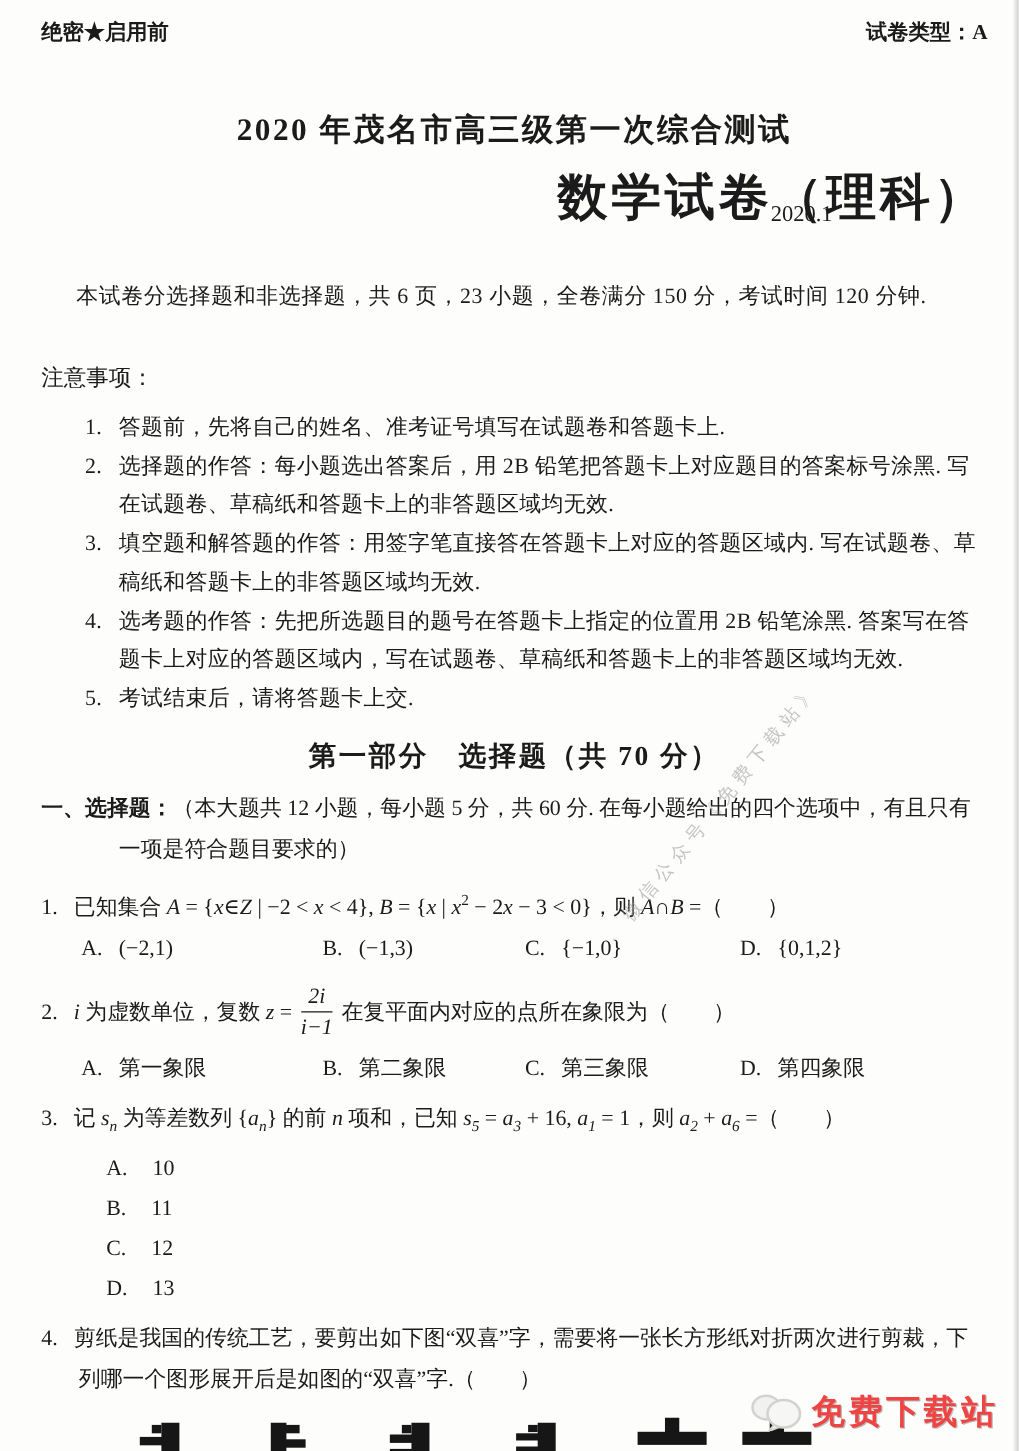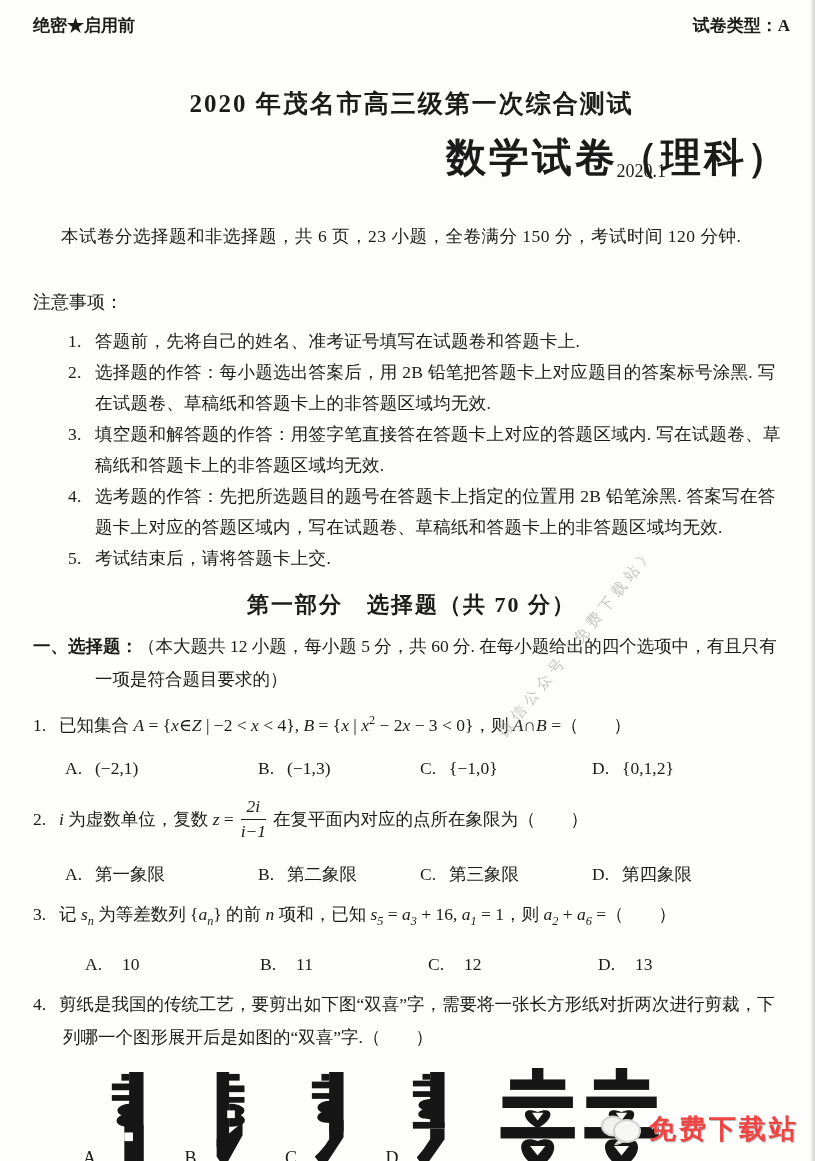--- a/index.html
+++ b/index.html
@@ -34,26 +34,26 @@
     padding-left:27px;text-indent:-27px;letter-spacing:.3px;
   }
   .notices .num{display:inline-block;width:27px;text-indent:0;}
   .sec-title{margin:16px 0 0;text-align:center;font-size:22px;font-weight:700;letter-spacing:2px;}
   .instr{margin:10px 0 0;line-height:33px;padding-left:62px;text-indent:-62px;}
   .instr .lbl{font-weight:700;}
   .q{margin-top:8px;line-height:33px;padding-left:30px;text-indent:-30px;}
   .q .no{display:inline-block;width:26px;text-indent:0;}
   .q2line{display:flex;align-items:center;margin-top:6px;min-height:58px;}
   .q2line .no{width:26px;}
-  .opts{display:flex;margin:10px 0 6px 32px;line-height:32px;}
+  .opts{display:flex;margin:0 0 6px 32px;line-height:32px;}
   .opts .opt:nth-child(1){width:193px;}
   .opts .opt:nth-child(2){width:162px;}
   .opts .opt:nth-child(3){width:172px;}
   .opts .opt .val{margin-left:13px;}
-  .opts.nums{margin-left:52px;}
+  .opts.nums{margin-left:52px;flex-direction:column;}
   .opts.nums .opt:nth-child(1){width:175px;}
   .opts.nums .opt:nth-child(2){width:168px;}
   .opts.nums .opt:nth-child(3){width:170px;}
   .opts.nums .opt .val{margin-left:20px;}
   .run-m{font-style:italic;}
   .run-sub{font-style:italic;font-size:70%;vertical-align:-5px;}
   .run-sup{font-size:70%;vertical-align:7px;}
   .frac{display:inline-block;vertical-align:middle;text-align:center;font-style:italic;margin:0 7px;line-height:1.25;}
   .frac .fn{display:block;border-bottom:1.6px solid #1b1b1b;padding:0 5px 1px;}
   .frac .fd{display:block;padding-top:1px;}

